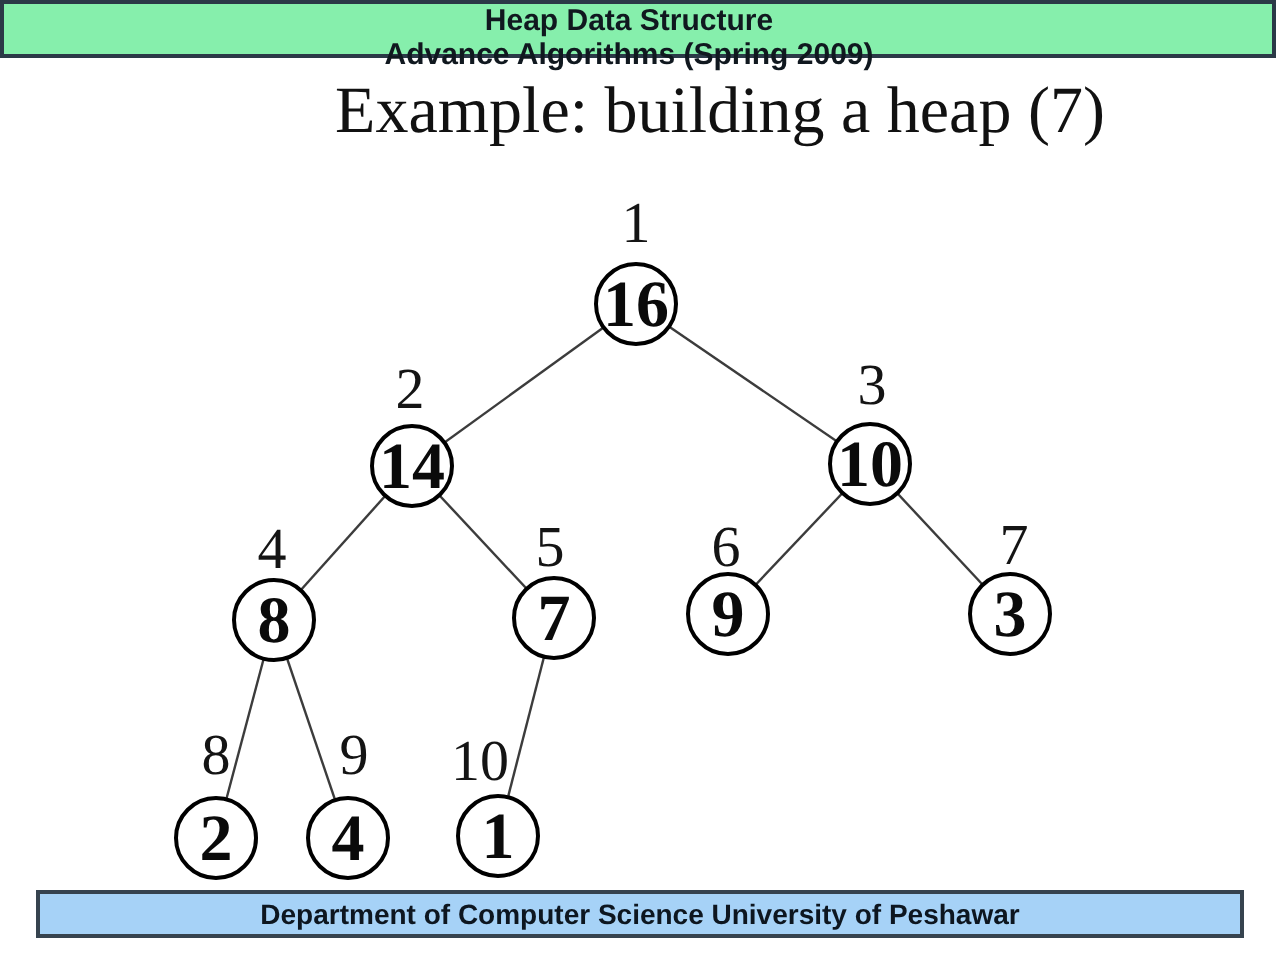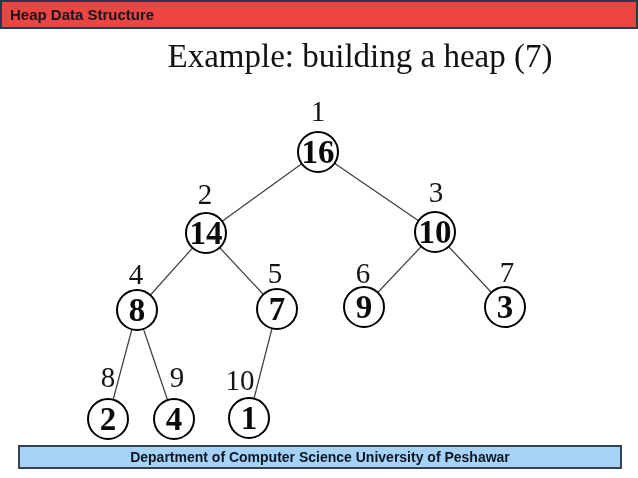--- a/index.html
+++ b/index.html
@@ -11,26 +11,27 @@
     overflow: hidden;
     font-family: "Liberation Sans", sans-serif;
   }
   
   .header-bar {
     position: absolute;
     top: 0; left: 0;
     width: 638px;
     height: 29px;
     box-sizing: border-box;
-    background: #ef4444;
+    background: #86efac;
     border: 2px solid #2b3947;
     display: flex;
     justify-content: space-between;
     align-items: center;
     padding: 0 17px 0 8px;
+    flex-direction: column;
   }
   .header-bar .hdr-text {
     font-size: 15px;
     font-weight: bold;
     color: #10181f;
     white-space: nowrap;
   }
   
   .slide-title {
     position: absolute;
@@ -94,20 +95,21 @@
     white-space: nowrap;
   }
 </style>
 </head>
 <body>
 
 <div class="slide">
 
   <div class="header-bar">
     <span class="hdr-text">Heap Data Structure</span>
+    <span class="hdr-text">Advance Algorithms (Spring 2009)</span>
   </div>
 
   <div class="slide-title">Example: building a heap (7)</div>
 
   <svg class="tree-svg" width="638" height="478" viewBox="0 0 638 478" xmlns="http://www.w3.org/2000/svg">
 
     <g>
       <line x1="318" y1="152" x2="206" y2="233"></line>
       <line x1="318" y1="152" x2="435" y2="232"></line>
       <line x1="206" y1="233" x2="137" y2="310"></line>

